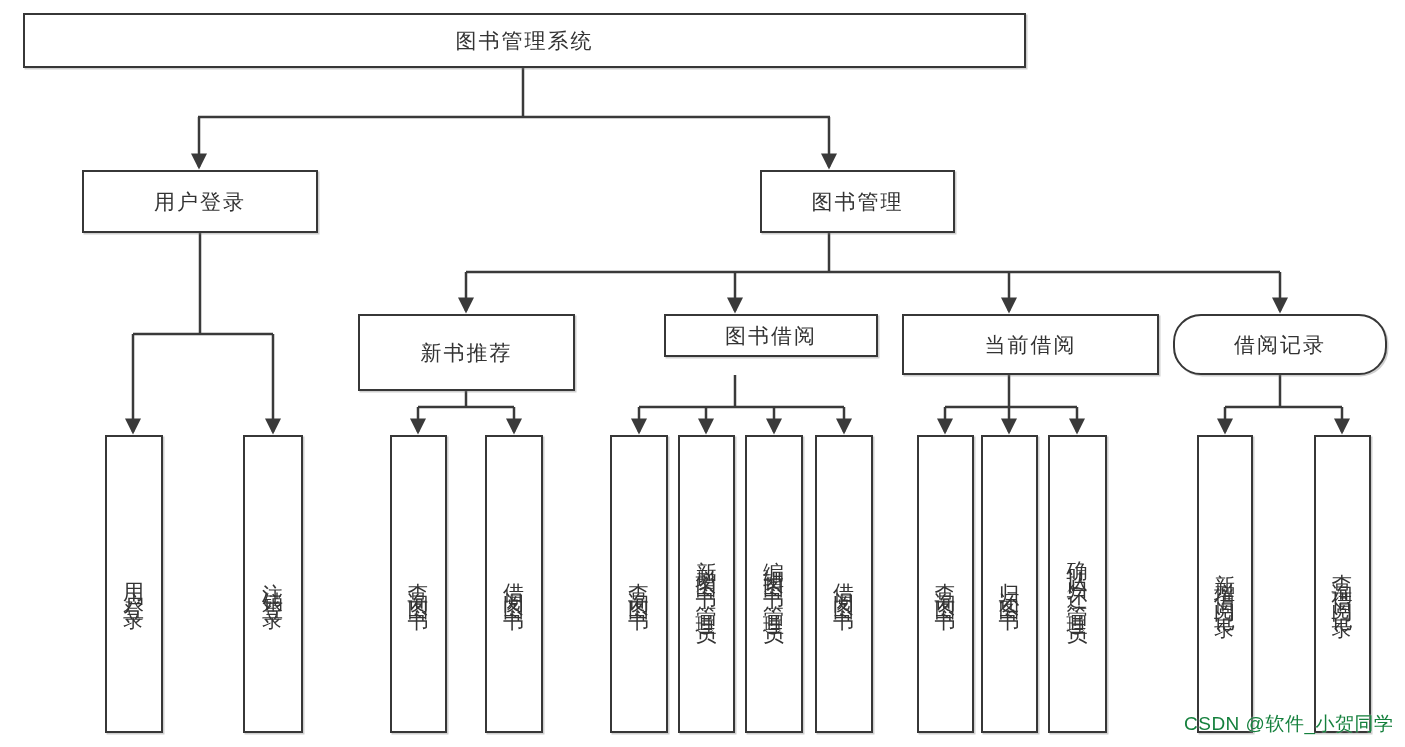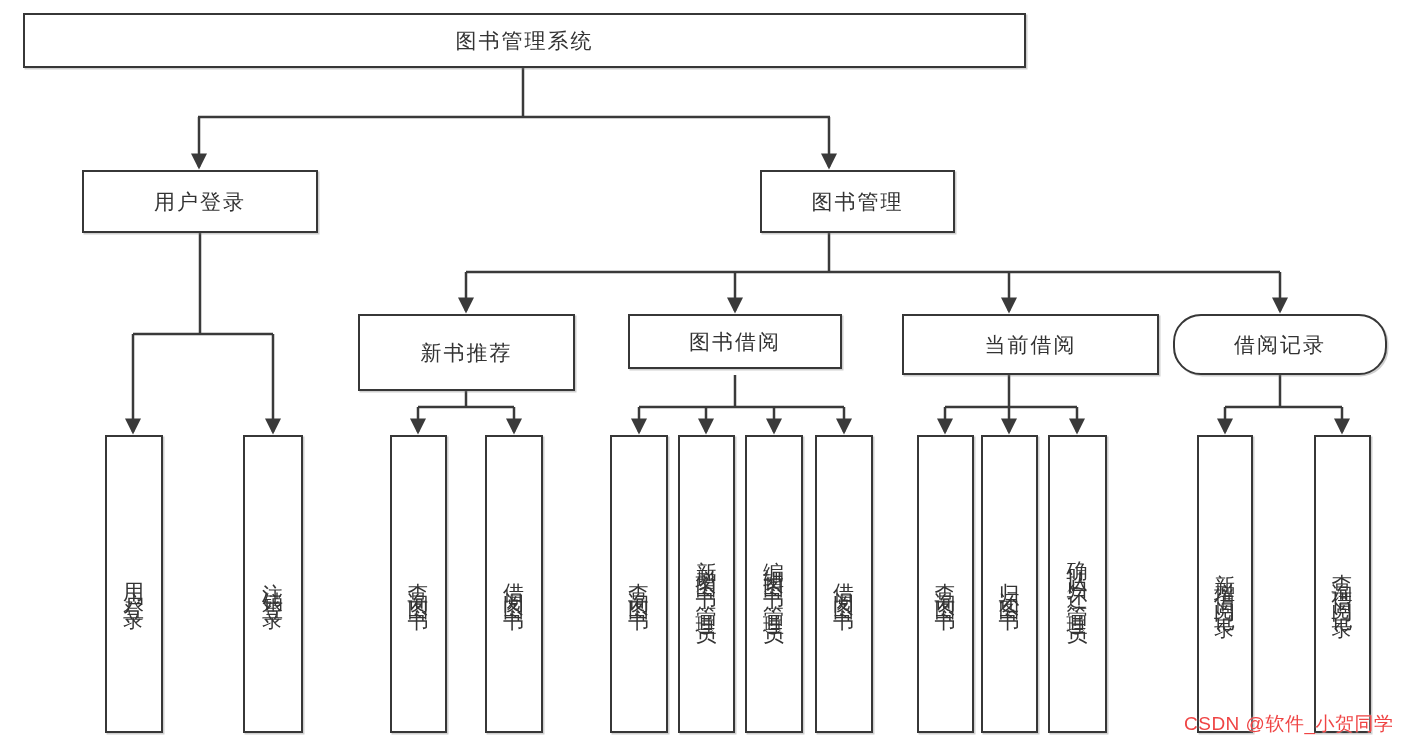--- a/index.html
+++ b/index.html
@@ -38,21 +38,21 @@
     white-space: normal;
     line-height: 1;
   }
   .watermark {
     position: absolute;
     left: 1184px;
     top: 711px;
     z-index: 6;
     font-size: 19px;
     letter-spacing: 0.5px;
-    color: #ef4444;
+    color: #15803d;
     text-shadow: 0 0 2px rgba(255,255,255,0.9);
   }
 </style>
 </head>
 <body>
 
 <div class="canvas">
 
   <svg class="connectors" viewBox="0 0 1405 747" xmlns="http://www.w3.org/2000/svg">
     <defs>
@@ -108,21 +108,21 @@
       <path d="M1342 407 V432" marker-end="url(#arrowhead)"></path>
     </g>
   </svg>
 
   <div class="node" style="left:23px; top:13px; width:1003px; height:55px;">图书管理系统</div>
 
   <div class="node" style="left:82px; top:170px; width:236px; height:63px;">用户登录</div>
   <div class="node" style="left:712px; top:170px; width:195px; height:63px;margin-left:48px;">图书管理</div>
 
   <div class="node" style="left:358px; top:314px; width:217px; height:77px;">新书推荐</div>
-  <div class="node" style="left:628px; top:314px; width:214px; height:55px;">图书借阅</div>
+  <div class="node" style="left:664px; top:314px; width:214px; height:43px;">图书借阅</div>
   <div class="node" style="left:902px; top:314px; width:257px; height:61px;">当前借阅</div>
   <div class="node" style="left:1173px; top:314px; width:214px; height:61px;border-radius:28px;">借阅记录</div>
 
   <div class="node leaf" style="left:105px; top:435px; width:58px; height:298px;">用户登录</div>
   <div class="node leaf" style="left:243px; top:435px; width:60px; height:298px;">注销登录</div>
 
   <div class="node leaf" style="left:390px; top:435px; width:57px; height:298px;">查询图书</div>
   <div class="node leaf" style="left:485px; top:435px; width:58px; height:298px;">借阅图书</div>
 
   <div class="node leaf" style="left:610px; top:435px; width:58px; height:298px;">查询图书</div>

